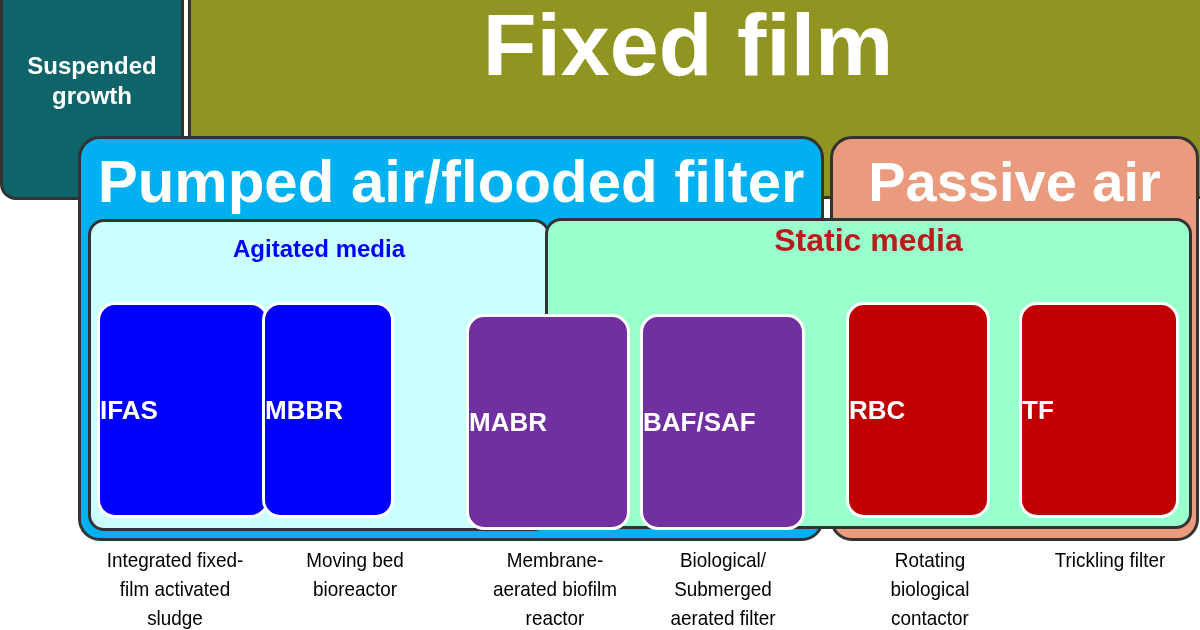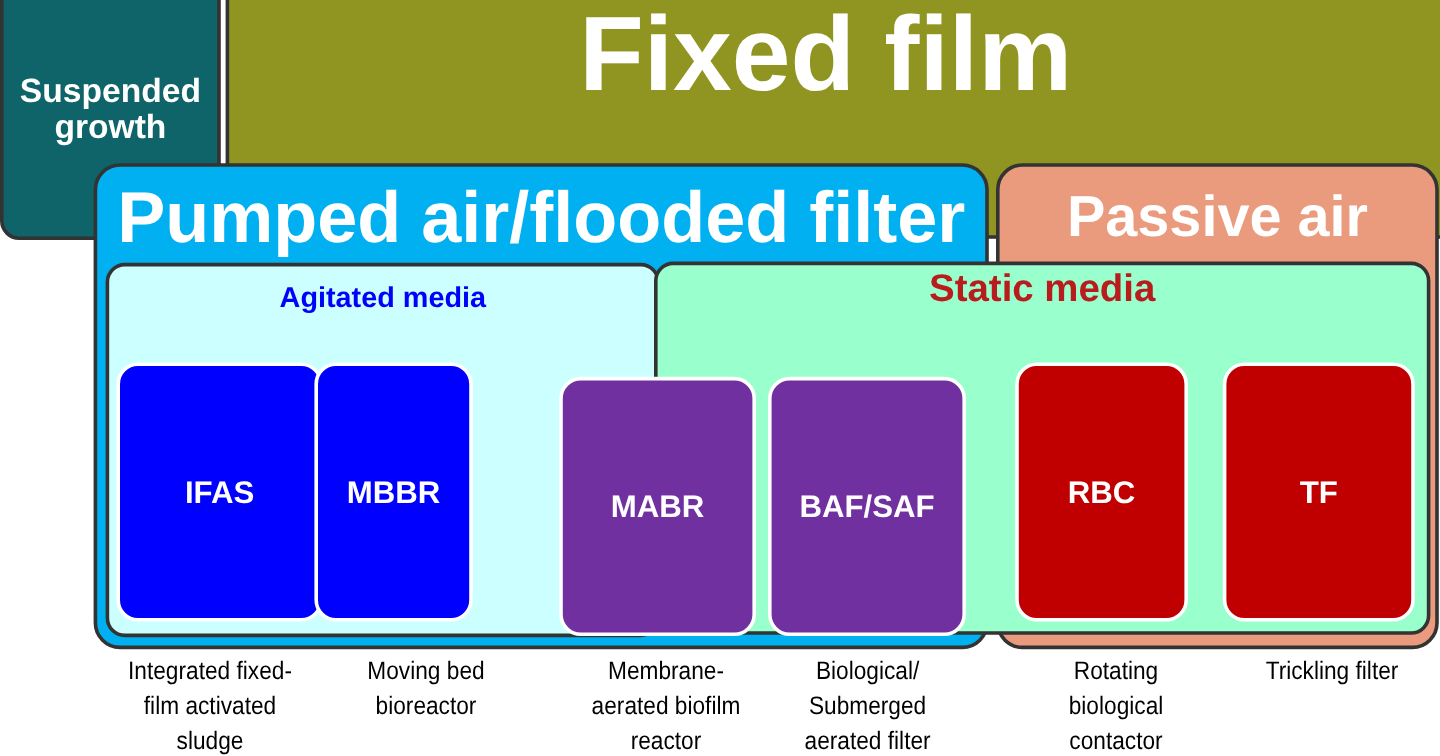--- a/index.html
+++ b/index.html
@@ -10,35 +10,35 @@
     }
     .box {
       position: absolute; box-sizing: border-box;
       border: 3px solid #333333; border-radius: 22px;
     }
     .title {
       position: absolute; left: 0; right: 0; text-align: center;
       font-weight: bold; color: #ffffff; white-space: nowrap;
     }
     #suspended { left: 0; top: -30px; width: 184px; height: 230px; background: #0e6468; border-radius: 16px; }
-    #suspended .title { top: 88px; font-size: 28px; line-height: 30px; white-space: normal; }
+    #suspended .title { top: 78px; font-size: 24px; line-height: 30px; white-space: normal; }
     #fixed { left: 188px; top: -30px; width: 1030px; height: 229px; background: #8f9520; border-radius: 18px; }
     #fixed .title { top: 12px; left: 0; right: 30px; font-size: 88px; line-height: 120px; padding-left: 0; }
     #pumped { left: 78px; top: 136px; width: 746px; height: 405px; background: #00b0f0; }
     #pumped .title { top: 8px; font-size: 60px; line-height: 70px; }
     #passive { left: 830px; top: 136px; width: 369px; height: 405px; background: #ea9a7d; }
-    #passive .title { top: 8px; font-size: 48px; line-height: 70px; }
+    #passive .title { top: 8px; font-size: 56px; line-height: 70px; }
     #agitated { left: 88px; top: 219px; width: 462px; height: 312px; background: #ccffff; border-radius: 16px; }
     #agitated .title { top: 12px; font-size: 24px; line-height: 30px; color: #0000ff; }
     #static { left: 545px; top: 218px; width: 647px; height: 311px; background: #99ffcc; border-radius: 16px; }
     #static .title { top: 4px; left: 0; right: 0; font-size: 32px; line-height: 30px; color: #b91c1c; }
     .tile {
       position: absolute; box-sizing: border-box; top: 302px; height: 216px;
       border: 3px solid #ffffff; border-radius: 18px;
-      display: flex; align-items: center; justify-content: center;
+      display: flex; align-items: center; justify-content: flex-start;
       color: #ffffff; font-weight: bold; font-size: 26px;
     }
     .tile.blue { background: #0000ff; }
     .tile.purple { background: #7030a0; margin-top: 12px; }
     .tile.red { background: #c00000; }
     .caption {
       position: absolute; top: 545px; text-align: center;
       font-size: 21px; line-height: 29px; color: #000000;
       font-family: "Liberation Sans", sans-serif; transform: scaleX(0.9);
     }

